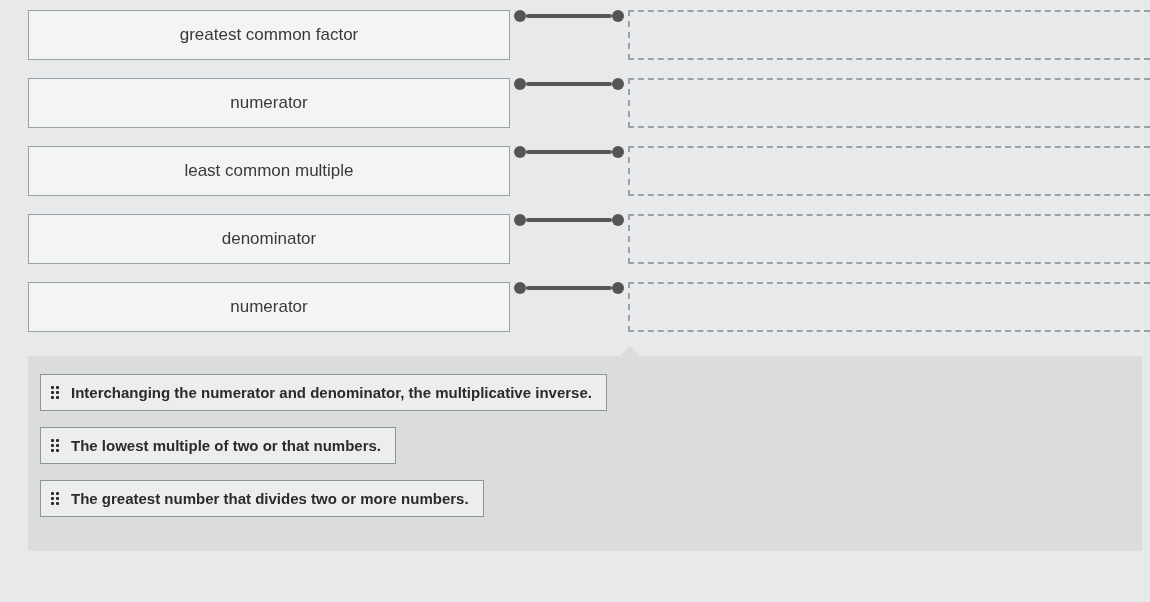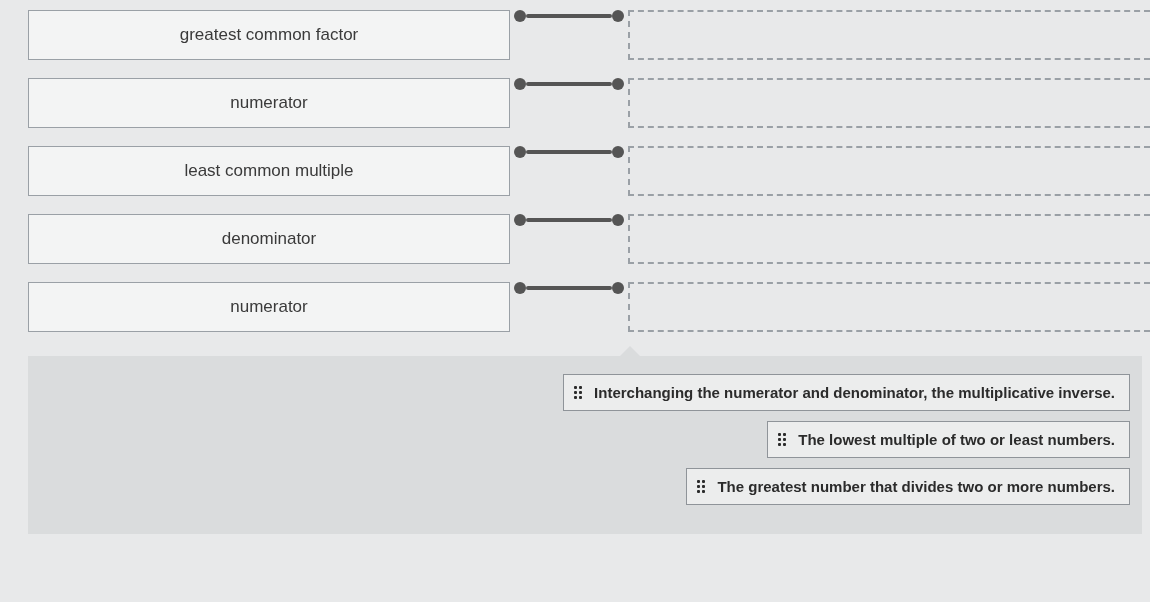--- a/index.html
+++ b/index.html
@@ -69,23 +69,23 @@
       position: absolute;
       top: -10px;
       left: 590px;
       width: 0; height: 0;
       border-left: 12px solid transparent;
       border-right: 12px solid transparent;
       border-bottom: 12px solid #dadcdd;
     }
     .chip-row {
       display: flex;
-      justify-content: flex-end;
+      justify-content: flex-start;
       gap: 22px;
-      margin-bottom: 10px;
+      margin-bottom: 16px;
       flex-wrap: wrap;
     }
     .chip {
       border: 1px solid #8f9499;
       background: #eceded;
       padding: 9px 14px 9px 10px;
       display: flex;
       align-items: center;
       gap: 10px;
       font-size: 15px;
@@ -193,21 +193,21 @@
   <div class="chip-row">
     <div class="chip">
       <span class="grip">
           <span></span>
           <span></span>
           <span></span>
           <span></span>
           <span></span>
           <span></span>
         </span>
-      <span>The lowest multiple of two or least numbers.</span>
+      <span>The lowest multiple of two or that numbers.</span>
     </div>
   </div>
 
   <div class="chip-row">
     <div class="chip">
       <span class="grip">
           <span></span>
           <span></span>
           <span></span>
           <span></span>

